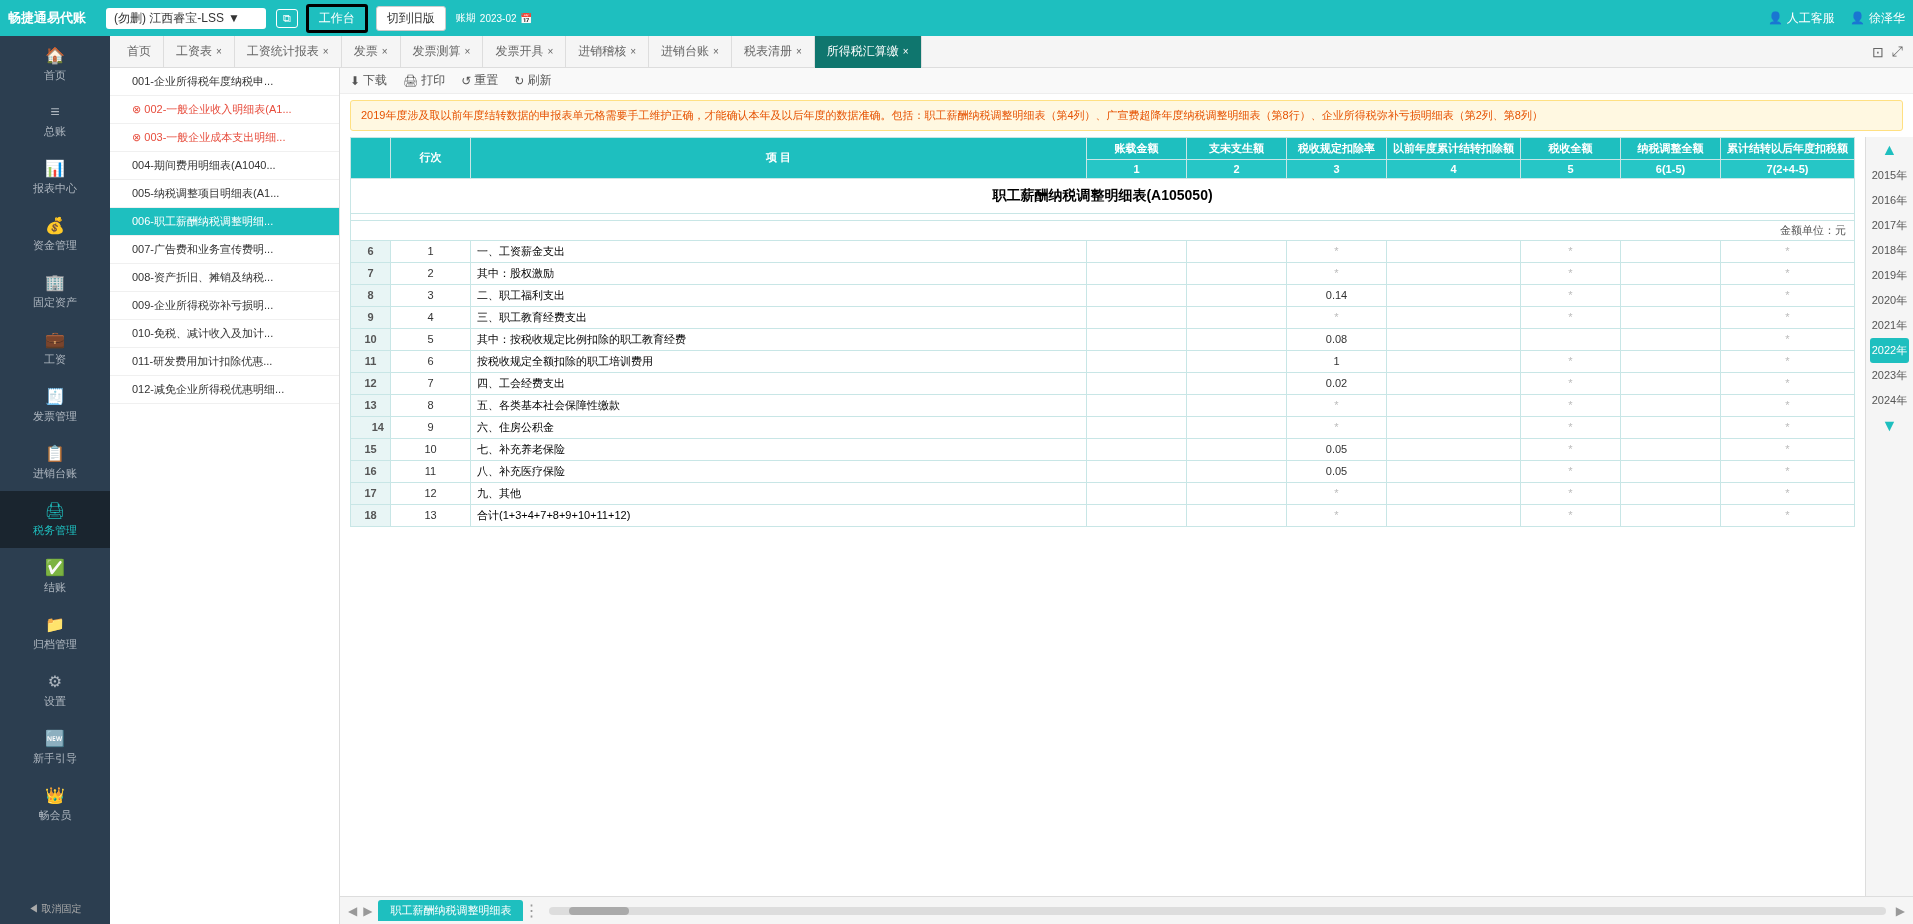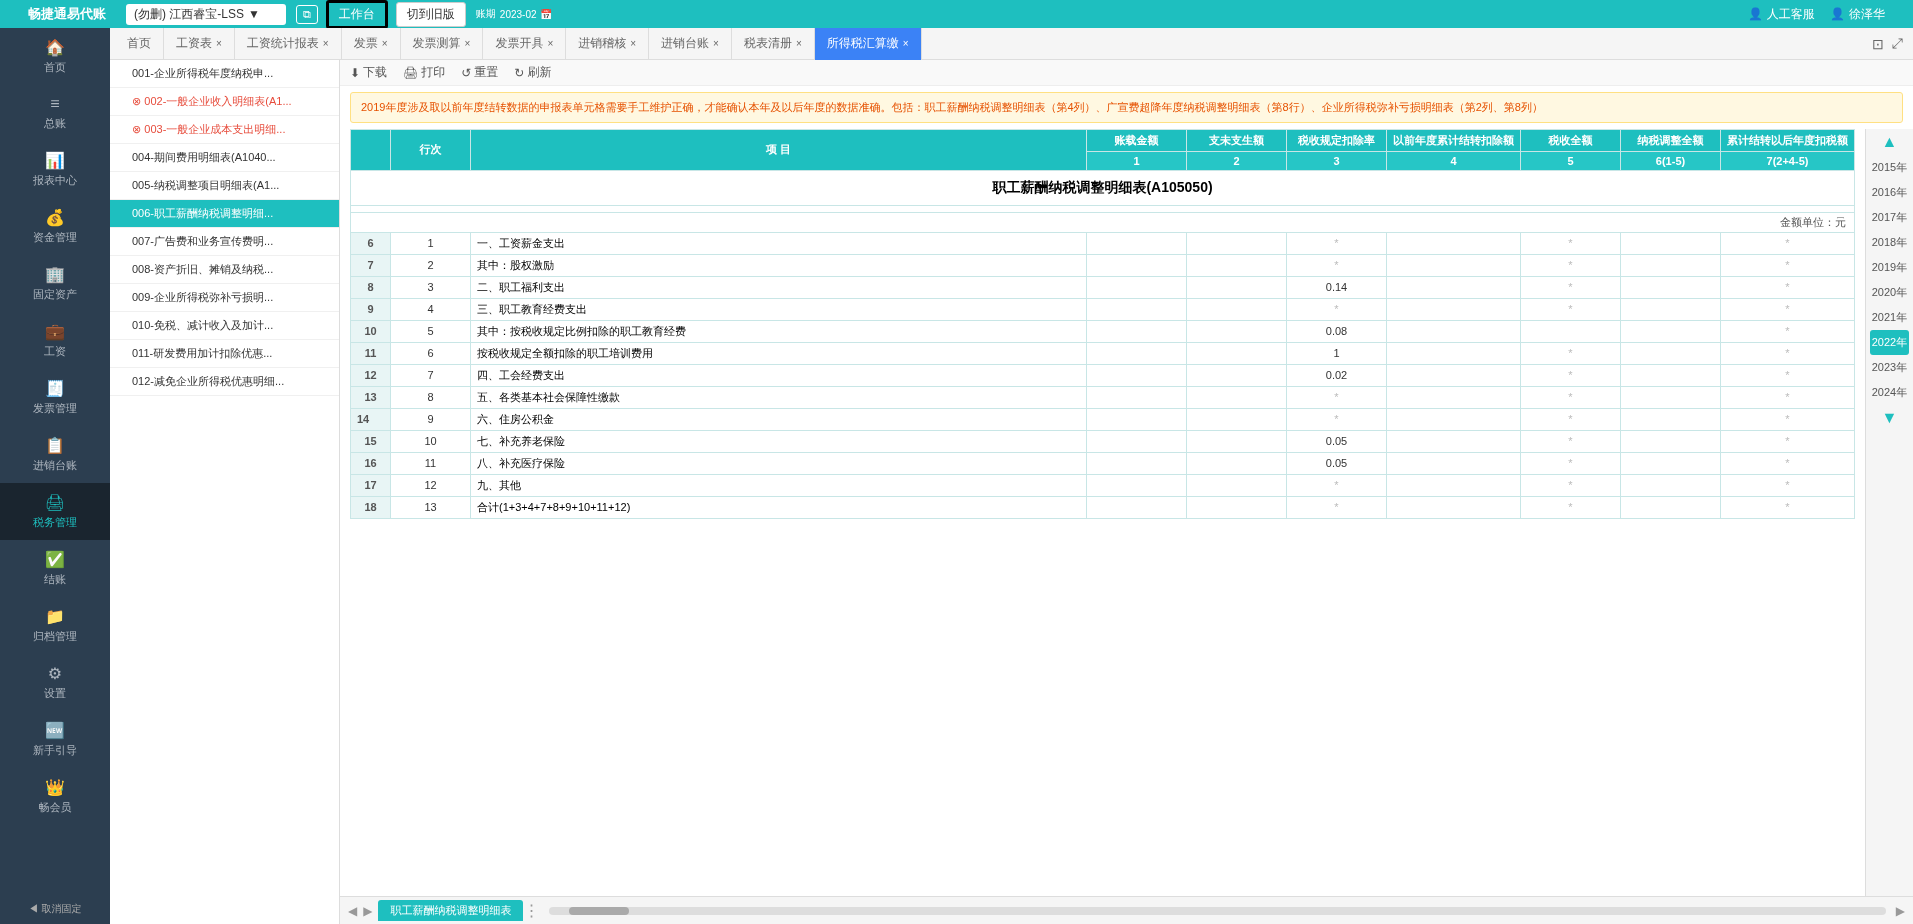--- a/index.html
+++ b/index.html
@@ -1,20 +1,20 @@
 <!DOCTYPE html>
 <html><head>
   <meta charset="utf-8">
   <style>
     * { box-sizing: border-box; margin: 0; padding: 0; }
     body { font-family: 'Microsoft YaHei', Arial, sans-serif; font-size: 12px; background: #f0f2f5; overflow: hidden; }
 
     
     .app-container { display: flex; flex-direction: column; height: 924px; width: 1913px; }
-    .top-bar { display: flex; align-items: center; background: #1ebfbf; height: 28px; padding: 0 28px; flex-shrink: 0; }
+    .top-bar { display: flex; align-items: center; background: #1ebfbf; height: 36px; padding: 0 8px; flex-shrink: 0; }
     .top-bar-logo { color: white; font-size: 13px; font-weight: bold; margin-right: 20px; white-space: nowrap; }
     .top-bar-company { background: white; border-radius: 3px; padding: 2px 8px; font-size: 12px; color: #333; display: flex; align-items: center; gap: 4px; min-width: 160px; }
     .top-bar-actions { display: flex; align-items: center; gap: 8px; margin-left: 10px; }
     .btn-workbench { background: #1ebfbf; border: 3px solid #000000; color: white; border-radius: 3px; padding: 3px 10px; cursor: pointer; font-size: 12px; }
     .btn-switch { background: white; border: 1px solid #ccc; color: #333; border-radius: 3px; padding: 3px 10px; cursor: pointer; font-size: 12px; }
     .top-bar-period { color: white; font-size: 10px; margin-left: 10px; display: flex; align-items: center; gap: 4px; }
     .top-bar-right { margin-left: auto; display: flex; align-items: center; gap: 16px; color: white; font-size: 12px; }
 
     .main-layout { display: flex; flex: 1; overflow: hidden; }
 
@@ -23,21 +23,21 @@
     .sidebar-item { display: flex; flex-direction: column; align-items: center; padding: 10px 5px; color: #aeb6bf; cursor: pointer; font-size: 11px; gap: 3px; }
     .sidebar-item:hover, .sidebar-item.active { background: #1a252f; color: #1ebfbf; }
     .sidebar-item .icon { font-size: 16px; }
 
     
     .content-area { flex: 1; display: flex; flex-direction: column; overflow: hidden; background: #fff; }
 
     
     .tab-bar { display: flex; align-items: center; background: #f5f5f5; border-bottom: 1px solid #ddd; height: 32px; flex-shrink: 0; padding: 0 5px; }
     .tab { display: flex; align-items: center; padding: 0 12px; height: 32px; cursor: pointer; font-size: 12px; color: #666; border-right: 1px solid #ddd; white-space: nowrap; gap: 4px; }
-    .tab.active { background: #3b82f6; color: white; }
+    .tab.active { background: #0f766e; color: white; }
     .tab .close-x { font-size: 10px; cursor: pointer; }
     .tab-bar-right { margin-left: auto; display: flex; align-items: center; gap: 8px; padding-right: 5px; }
     .tab-ctrl-btn { background: none; border: none; cursor: pointer; color: #666; font-size: 14px; }
 
     
     .inner-content { flex: 1; display: flex; overflow: hidden; }
 
     
     .form-list-panel { width: 230px; flex-shrink: 0; border-right: 1px solid #ddd; display: flex; flex-direction: column; overflow: hidden; }
     .form-list { flex: 1; overflow-y: auto; }
@@ -398,21 +398,21 @@
     <td class="item-col" style="min-width:200px;">五、各类基本社会保障性缴款</td>
     <td class="num-col"></td>
     <td class="num-col"></td>
     <td class="num-col"><span style="color:#bbb;">*</span></td>
     <td class="num-col"></td>
     <td class="num-col"><span style="color:#bbb;">*</span></td>
     <td class="num-col"></td>
     <td class="num-col"><span style="color:#bbb;">*</span></td>
   </tr>
                     <tr>
-    <td class="row-num-col" style="text-align:left;background:#e8f5f5;color:#555;font-size:11px;">14</td>
+    <td class="row-num-col" style="text-align:right;background:#e8f5f5;color:#555;font-size:11px;">14</td>
     <td class="num-col" style="text-align:center;">9</td>
     <td class="item-col" style="min-width:200px;">六、住房公积金</td>
     <td class="num-col"></td>
     <td class="num-col"></td>
     <td class="num-col"><span style="color:#bbb;">*</span></td>
     <td class="num-col"></td>
     <td class="num-col"><span style="color:#bbb;">*</span></td>
     <td class="num-col"></td>
     <td class="num-col"><span style="color:#bbb;">*</span></td>
   </tr>

